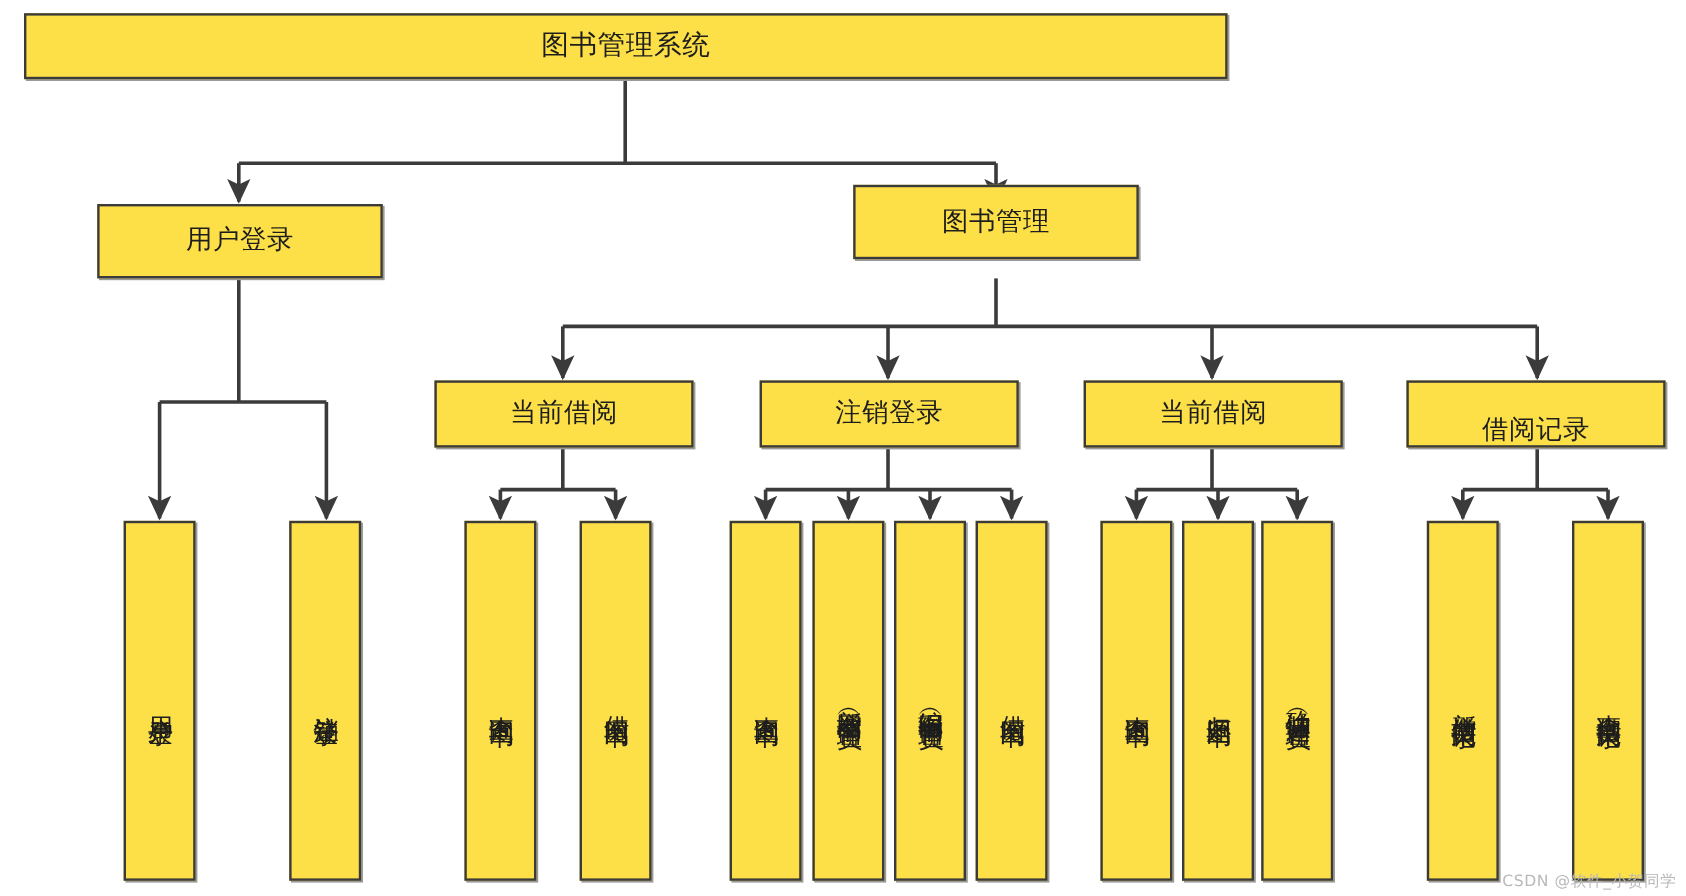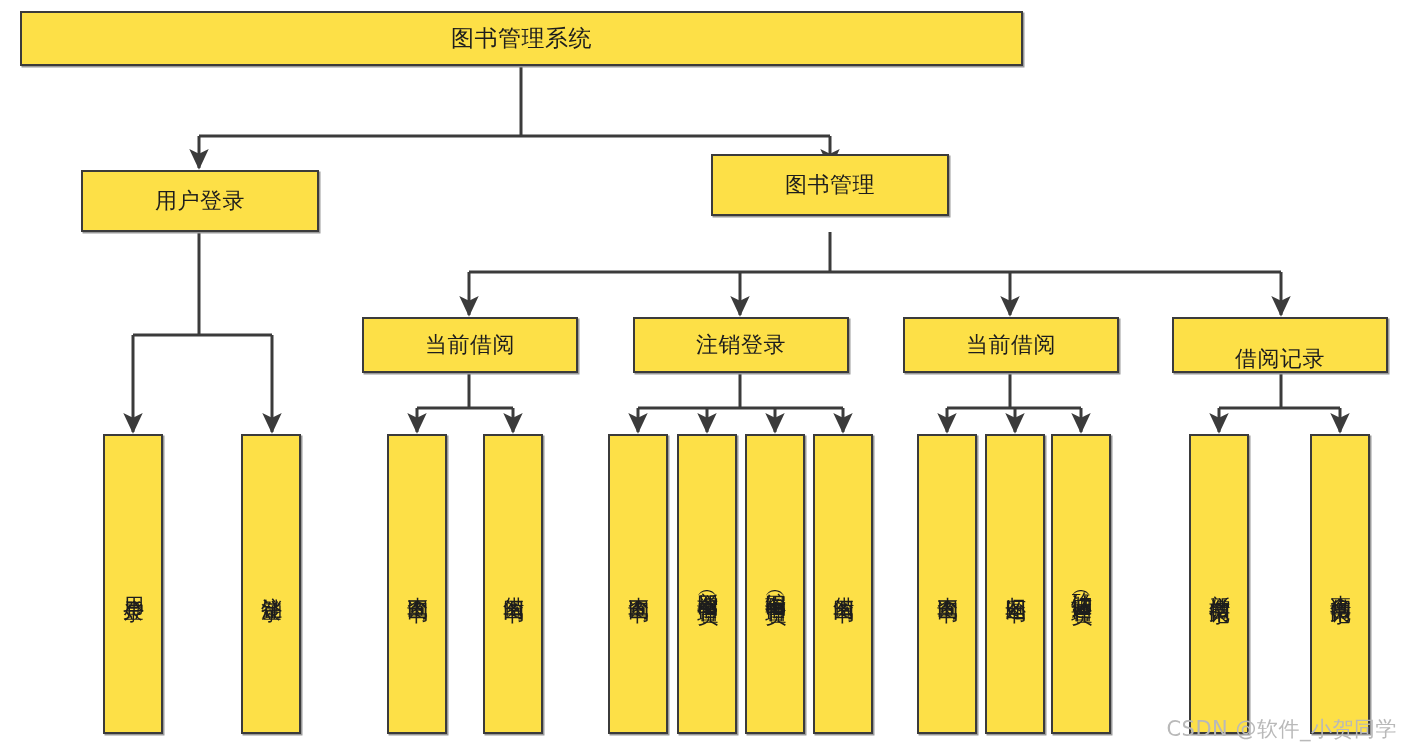--- a/index.html
+++ b/index.html
@@ -61,21 +61,21 @@
     text-orientation: upright;
     font-size: 21px;
     line-height: 1.22;
     letter-spacing: 2px;
     white-space: nowrap;
   }
   .watermark {
     position: absolute;
     right: 8px;
     bottom: 4px;
-    font-size: 21px;
+    font-size: 13px;
     color: #b9b9b9;
     letter-spacing: 0.5px;
     white-space: nowrap;
     font-family: "DejaVu Sans", "Liberation Sans", sans-serif;
   }
 </style>
 </head>
 <body>
 
 <div id="canvas">

